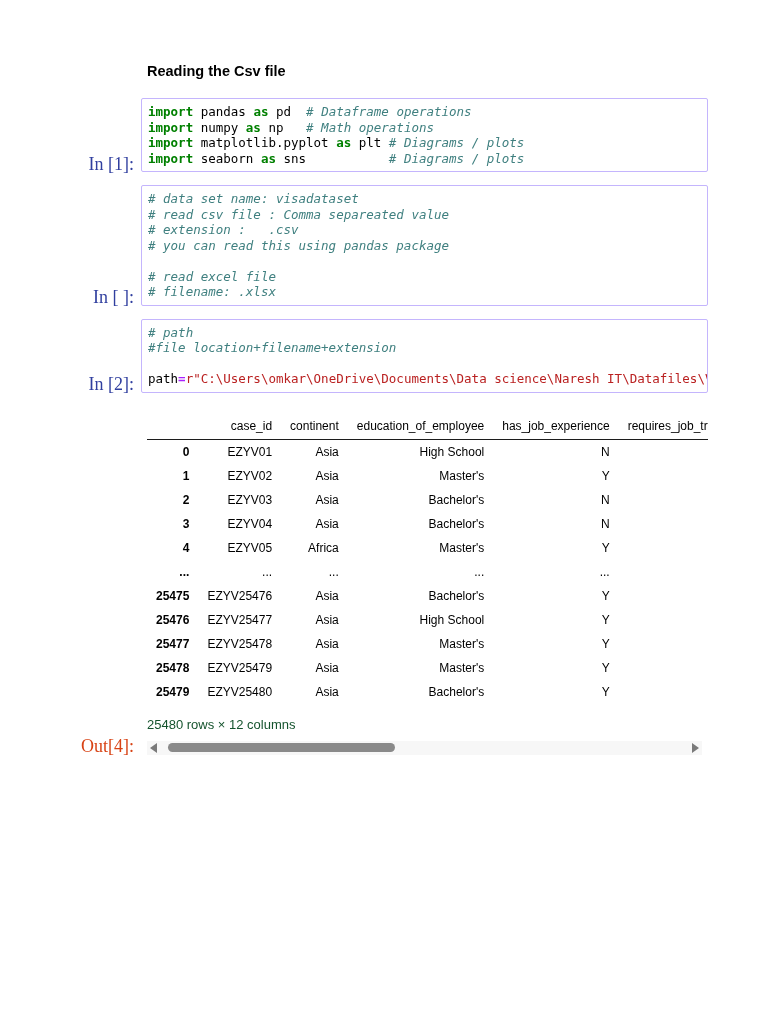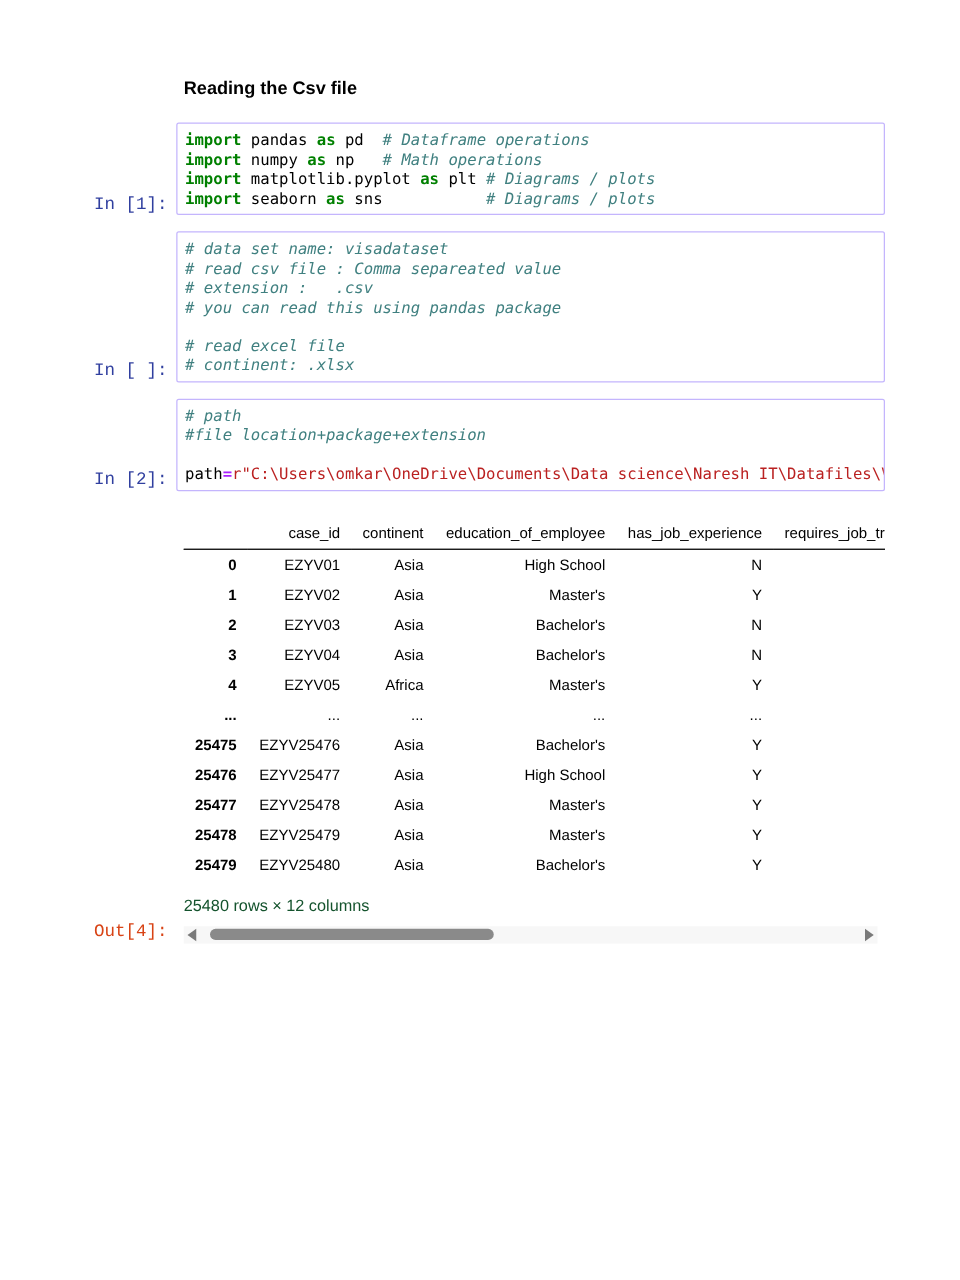--- a/index.html
+++ b/index.html
@@ -4,21 +4,21 @@
 <style>
   html,body{margin:0;padding:0;background:#fff;}
   .page{
     position:relative;width:768px;height:1024px;background:#fff;overflow:hidden;
     box-sizing:border-box;padding-top:63px;
     font-family:"Liberation Sans",sans-serif;color:#000;
   }
   .row{display:flex;align-items:flex-end;}
   .prompt-col{
     flex:0 0 141px;box-sizing:border-box;text-align:right;padding-right:7px;padding-top:7px;
-    font-family:Liberation Mono, monospace;font-size:14px;line-height:15.5px;
+    font-family:Liberation Serif, serif;font-size:18px;line-height:15.5px;
     white-space:nowrap;
   }
   .prompt-in{color:#303F9F;}
   .prompt-out{color:#D84315;}
   .title-row{margin-bottom:18px;}
   .md-title{
     padding-left:6px;font-size:14.5px;font-weight:bold;line-height:17px;
     font-family:"Liberation Sans",sans-serif;
   }
   .cell-row{margin-bottom:13px;}
@@ -87,29 +87,29 @@
 
   <div class="row cell-row">
     <div class="prompt-col prompt-in">In [ ]:</div>
     <div class="input-area">
       <pre class="code"><span class="tk-c"># data set name: visadataset</span>
 <span class="tk-c"># read csv file : Comma separeated value</span>
 <span class="tk-c"># extension :   .csv</span>
 <span class="tk-c"># you can read this using pandas package</span>
 
 <span class="tk-c"># read excel file</span>
-<span class="tk-c"># continent: .xlsx</span></pre>
+<span class="tk-c"># filename: .xlsx</span></pre>
     </div>
   </div>
 
   <div class="row cell-row">
     <div class="prompt-col prompt-in">In [2]:</div>
     <div class="input-area">
       <pre class="code"><span class="tk-c"># path</span>
-<span class="tk-c">#file location+package+extension</span>
+<span class="tk-c">#file location+filename+extension</span>
 
 <span>path</span><span class="tk-o">=</span><span class="tk-s">r"C:\Users\omkar\OneDrive\Documents\Data science\Naresh IT\Datafiles\Vi</span></pre>
     </div>
   </div>
 
 
   <div class="row out-row">
     <div class="prompt-col prompt-out">Out[4]:</div>
     <div class="out-content">
       <table class="dataframe">

